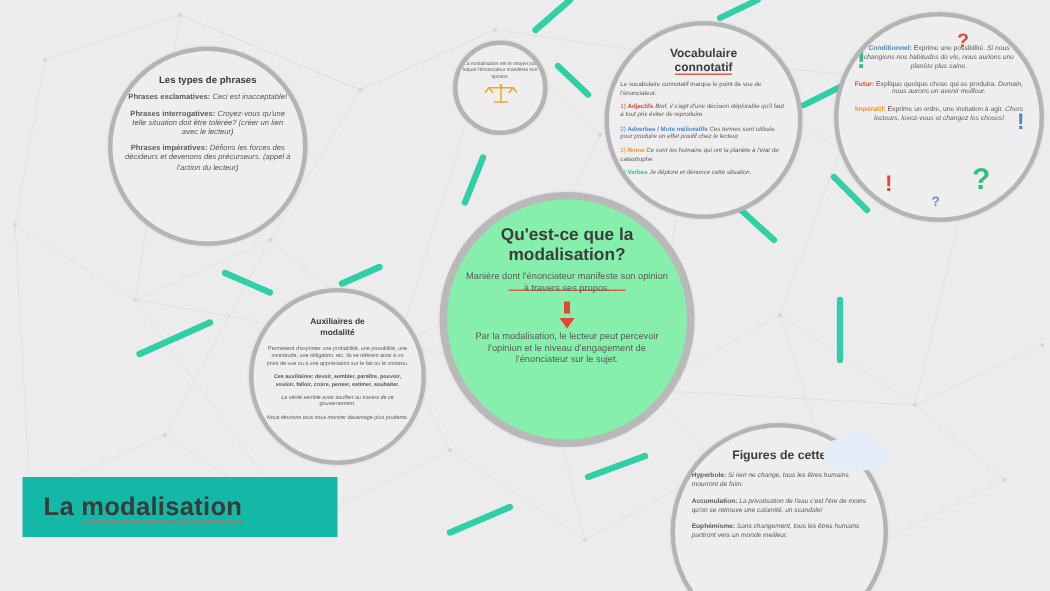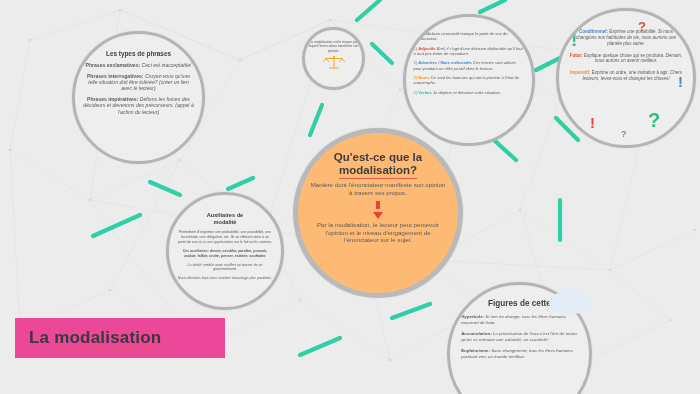--- a/index.html
+++ b/index.html
@@ -52,25 +52,25 @@
   .em{font-style:italic;}
   .red{color:#e0483a;}
   .org{color:#f0912a;}
   .blu{color:#4a86c8;}
   .grn{color:#2fbf9f;}
 
   
   #central{
     left:293px;top:128px;width:170px;height:170px;
     border:5px solid #b9b9b9;
-    background:#fdba74;
+    background:#86efac;
   }
   #central .inner{padding-top:18px;width:86%;}
   #central .b-title{font-size:11.5px;}
-  #central .b-title .u2{border-bottom:1.6px solid #e05c4a;padding-bottom:2px;}
+  #central .b-title .u2{border-bottom:1.6px solid #e05c4a;padding-bottom:17px;}
   #central .b-body{font-size:6.2px;}
   .arrow-down{
     width:0;height:0;margin:3px auto 2px auto;
     border-left:5px solid transparent;border-right:5px solid transparent;
     border-top:7px solid #ea4335;position:relative;
   }
   .arrow-stem{width:4px;height:8px;background:#ea4335;margin:0 auto;}
 
   
   #tlphrases{left:72px;top:31px;width:133px;height:133px;border-width:3px;}
@@ -112,21 +112,21 @@
   #figures .b-title{font-size:8.2px;margin-bottom:6px;}
   #figures .b-body{font-size:4.4px;line-height:1.35;text-align:left;}
   #figures .b-body p{margin-bottom:5px;}
 
   
   #cloud{position:absolute;left:544px;top:288px;width:52px;height:26px;}
 
   
   #banner{
     position:absolute;left:15px;top:318px;width:210px;height:40px;
-    background:#ec4899;
+    background:#14b8a6;
     display:flex;align-items:center;
   }
   #banner .btxt{
     font-size:17px;font-weight:bold;color:#3a3a3a;
     margin-left:14px;letter-spacing:.2px;
     font-family:"Liberation Sans",sans-serif;
   }
   #banner .btxt .u3{border-bottom:2px dotted #e05c4a;}
 </style>
 </head>
@@ -239,20 +239,24 @@
           <path d="M1,13 L6,7 L11,13"></path>
           <path d="M33,13 L38,7 L43,13"></path>
         </g>
         <circle cx="22" cy="4" r="2" fill="#f0a62a"></circle>
       </svg>
     </div>
   </div>
 
   <div class="bubble" id="vocab">
     <div class="inner">
+      <div class="b-title">
+        <span>Vocabulaire</span><br>
+        <span class="u2">connotatif</span>
+      </div>
       <div class="b-body">
         <p>Le vocabulaire connotatif marque le point de vue de l'énonciateur.</p>
         <p><span class="red">1)</span>
            <span class="red lbl">Adjectifs</span>
            <span class="em">Bref, il s'agit d'une décision déplorable qu'il faut à tout prix éviter de reproduire.</span></p>
         <p><span class="blu">2)</span>
            <span class="blu lbl">Adverbes / Mots mélioratifs</span>
            <span class="em">Ces termes sont utilisés pour produire un effet positif chez le lecteur.</span></p>
         <p><span class="org">3)</span>
            <span class="org lbl">Noms</span>

